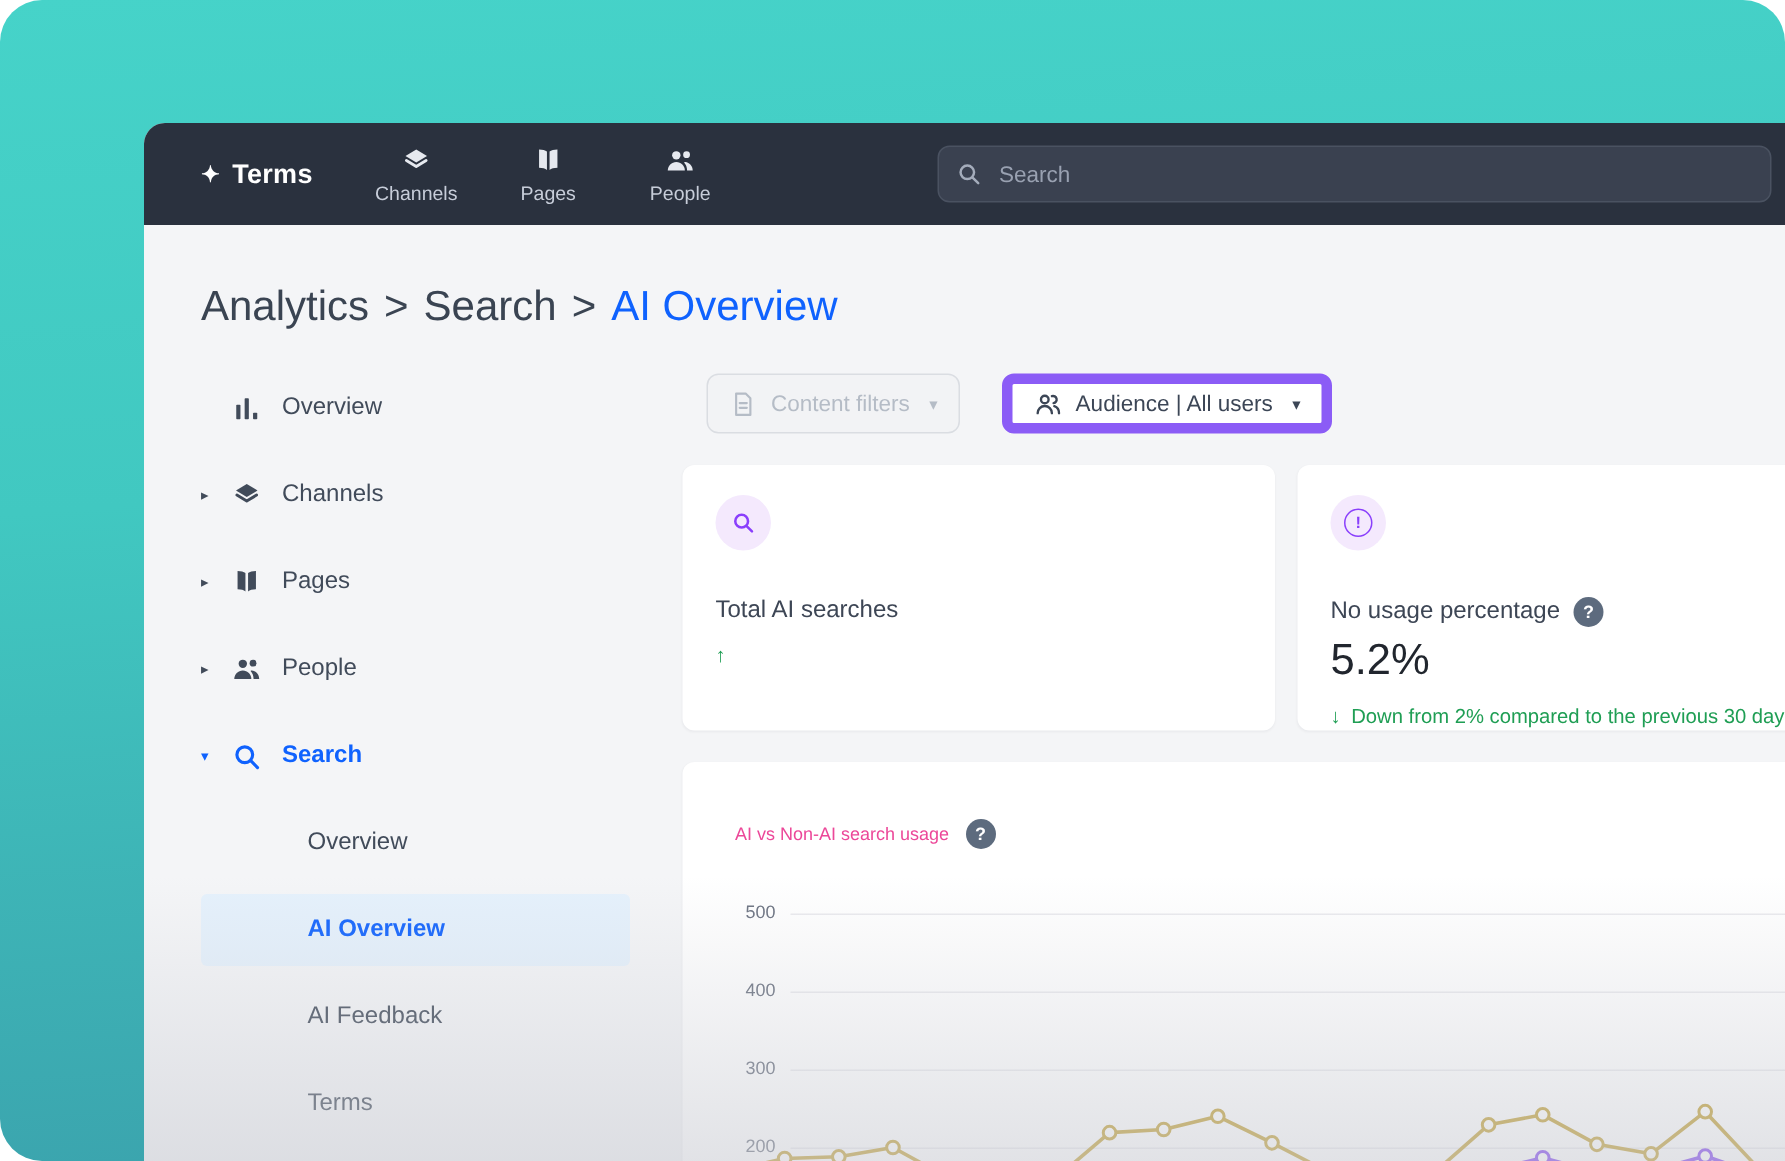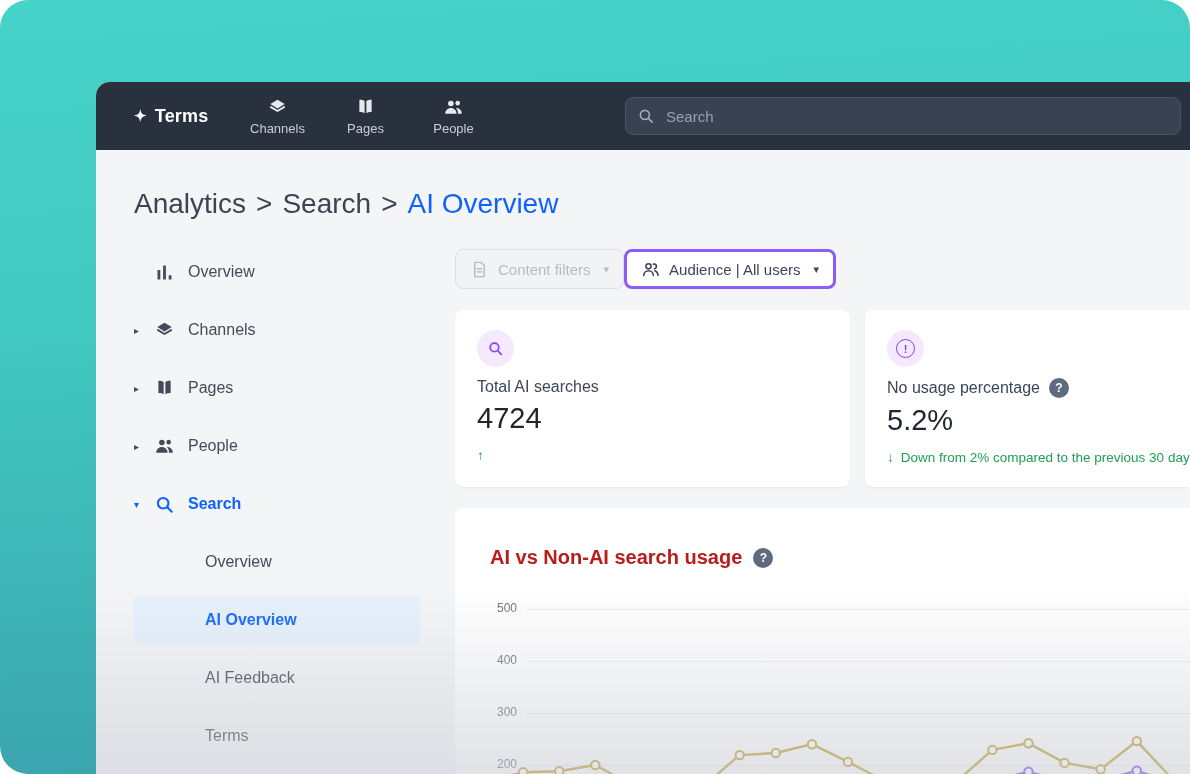--- a/index.html
+++ b/index.html
@@ -50,54 +50,54 @@
   .side-item.active .side-label { color:#0f62fe; font-weight:600; }
   .side-item.active svg { color:#0f62fe; }
   .side-sub { display:flex; align-items:center; height:58px; padding-left:71px;
               font-size:16px; color:#414b5a; cursor:pointer; }
   .side-sub.active { height:48px; margin:5px 0; background:#e5f1fc; border-radius:4px;
                      color:#0f62fe; font-weight:600; }
 
   
   .main { position:absolute; left:359px; top:0; width:920px; }
 
-  .filters { position:absolute; top:99px; left:0; display:flex; gap:0; }
+  .filters { position:absolute; top:99px; left:16px; display:flex; gap:28px; }
   .btn { display:flex; align-items:center; gap:9px; height:40px; padding:0 14px;
          border-radius:8px; font-size:15px; cursor:pointer; white-space:nowrap; }
   .btn svg { width:19px; height:19px; }
   .btn .dd { font-size:11px; margin-left:4px; }
   .btn.disabled { background:#f2f3f5; border:1px solid #dadde2; color:#b5bcc6; cursor:default; }
-  .btn.normal { background:#ffffff; border:3px solid #8b5cf6; color:#3c4656; }
+  .btn.normal { background:#ffffff; border:7px solid #8b5cf6; color:#3c4656; }
 
   
   .cards { position:absolute; top:160px; left:0; display:flex; gap:15px; }
   .card { background:#ffffff; border-radius:8px; height:177px; padding:20px 22px;
           box-shadow:0 1px 2px rgba(16,24,40,.05); position:relative; }
   .card.c1 { width:395px; }
   .card.c2 { width:500px; }
   .icon-circle { width:37px; height:37px; border-radius:50%; background:#f4e9fd;
                  display:flex; align-items:center; justify-content:center; }
   .icon-circle svg { width:17px; height:17px; color:#8a3ffc; }
   .alert-ring { width:19px; height:19px; border:1.7px solid #8a3ffc; border-radius:50%;
                 color:#8a3ffc; font-size:11px; font-weight:700; display:flex;
                 align-items:center; justify-content:center; }
-  .card-title-row { display:flex; align-items:center; gap:9px; margin-top:11px; }
+  .card-title-row { display:flex; align-items:center; gap:9px; margin-top:31px; }
   .card-title { font-size:16px; color:#3d4655; }
   .help-badge { width:20px; height:20px; border-radius:50%; background:#5d6b7e; color:#ffffff;
                 font-size:12px; font-weight:700; display:flex; align-items:center;
                 justify-content:center; cursor:pointer; }
   .card-value { font-size:29px; font-weight:500; color:#21262e; margin-top:6px; }
   .trend { display:flex; align-items:center; gap:7px; margin-top:13px; font-size:13.5px;
            color:#1f9e54; white-space:nowrap; }
 
   
   .chart-card { position:absolute; top:358px; left:0; width:900px; height:420px;
                 background:#ffffff; border-radius:8px; box-shadow:0 1px 2px rgba(16,24,40,.05); }
   .chart-title-row { position:absolute; left:35px; top:38px; display:flex; align-items:center; gap:11px; }
-  .chart-title { font-size:20px; font-weight:700; color:#b91c1c; }
+  .chart-title { font-size:12px; font-weight:400; color:#ec4899; }
   .grid-layer { position:absolute; inset:0; }
   .gridline { position:absolute; left:72px; right:0; height:1px; background:#eaeaee; }
   .ytick { position:absolute; left:18px; width:44px; text-align:right; font-size:12px; color:#6b7280; }
   .chart-svg { position:absolute; inset:0; width:900px; height:420px; }
 
   
   .bottom-fade { position:absolute; left:0; right:0; bottom:0; height:190px; z-index:60;
                  pointer-events:none;
                  background:linear-gradient(180deg, rgba(206,208,214,0) 0%, rgba(201,203,210,0.55) 100%); }
 </style>
@@ -240,21 +240,20 @@
           <div class="card c1">
             <div class="icon-circle">
               <svg viewBox="0 0 24 24" fill="none" stroke="currentColor" stroke-width="2.4" stroke-linecap="round">
                   <circle cx="10.5" cy="10.5" r="6"></circle>
                   <path d="m15.2 15.2 5 5"></path>
                 </svg>
             </div>
             <div class="card-title-row">
               <span class="card-title">Total AI searches</span>
             </div>
-            <div class="card-value">4724</div>
             <div class="trend">
               <span>↑</span>
             </div>
           </div>
 
           <div class="card c2">
             <div class="icon-circle">
               <span class="alert-ring">!</span>
             </div>
             <div class="card-title-row">

